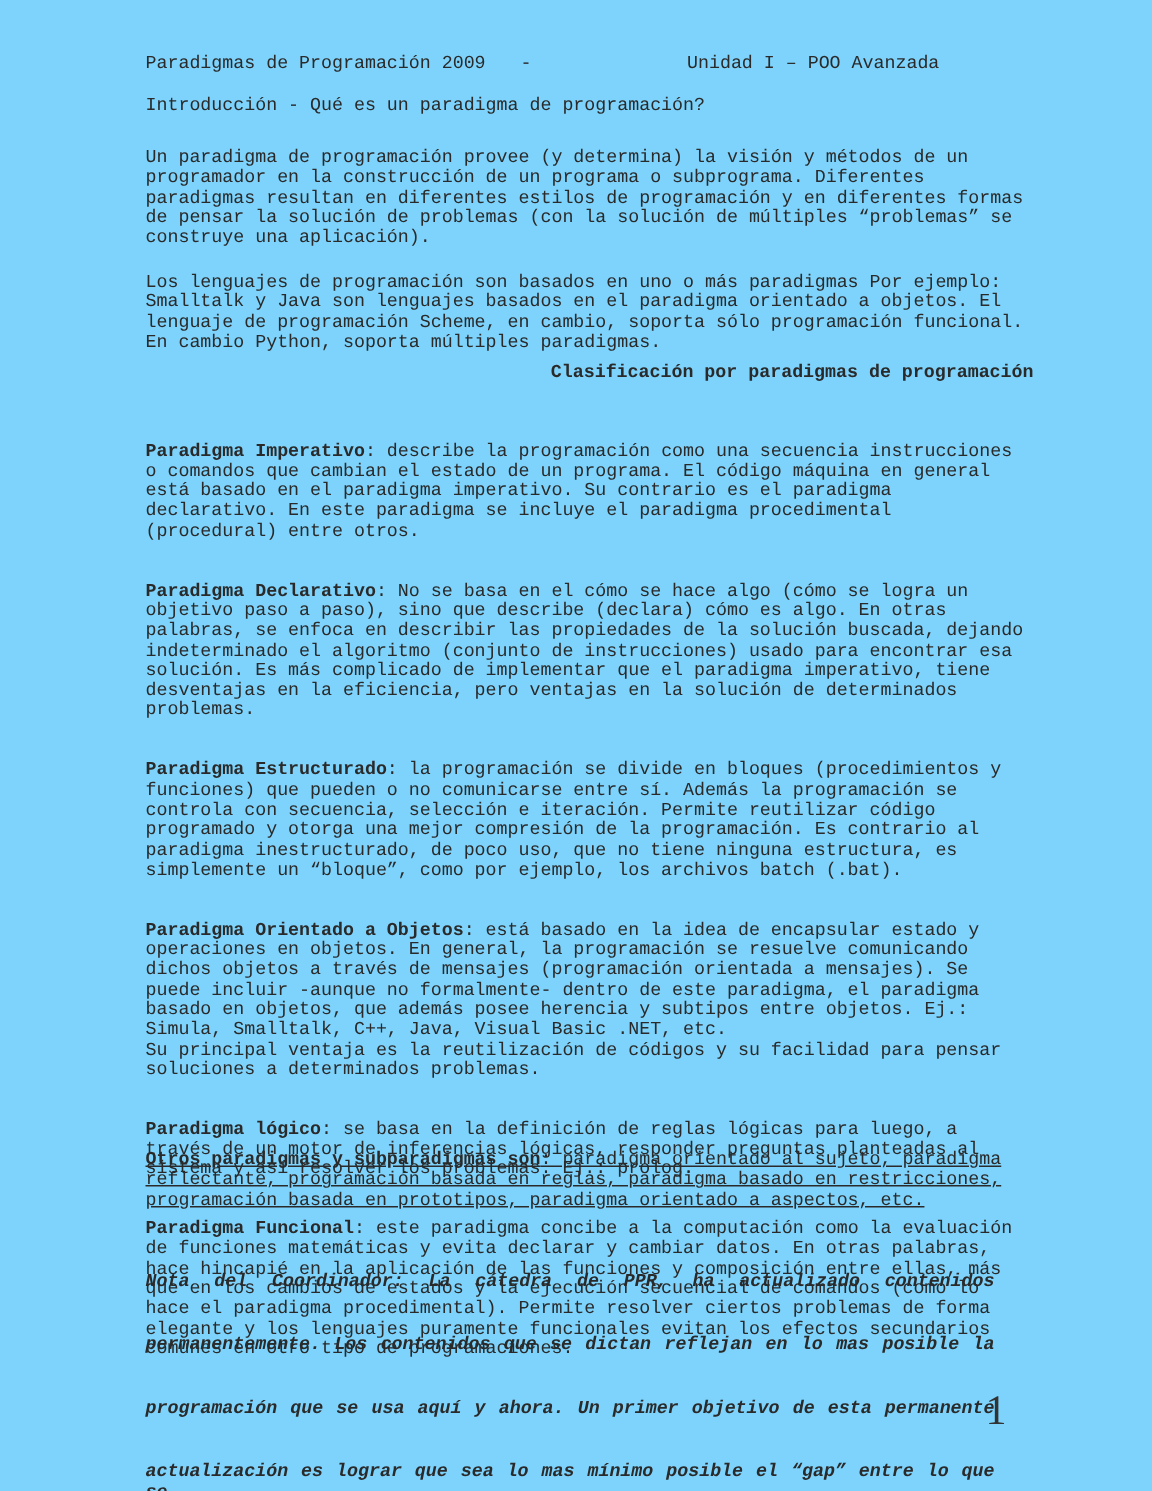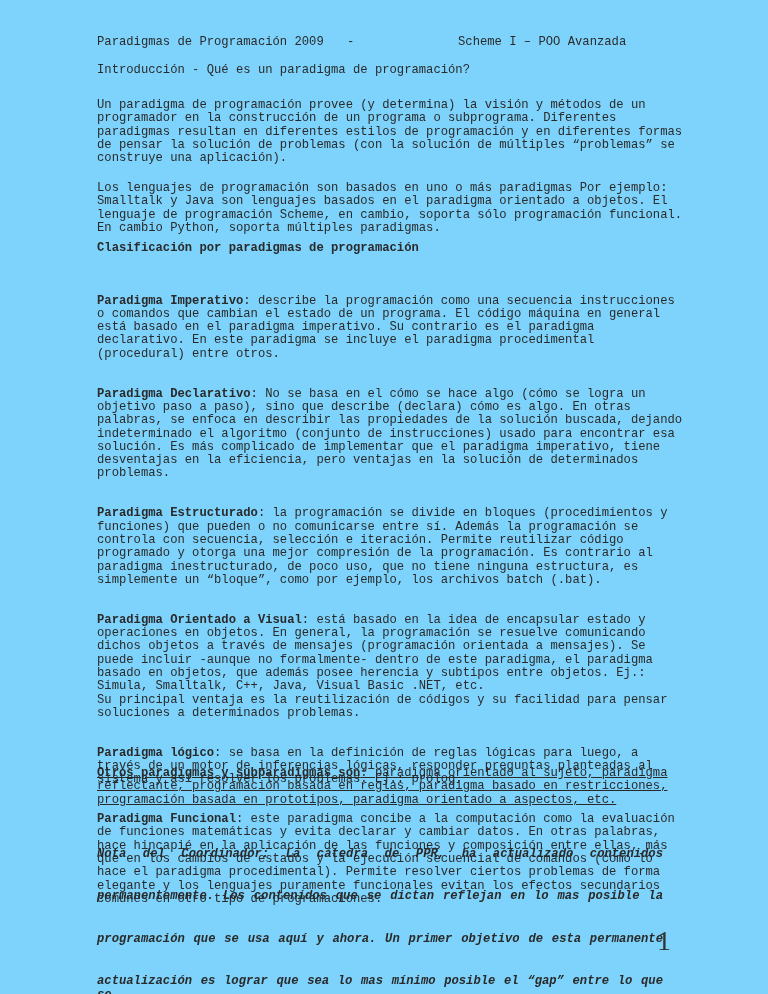--- a/index.html
+++ b/index.html
@@ -24,21 +24,21 @@
     line-height:13.3px;
   }
   .hdr{position:absolute;top:36px;left:0;width:768px;height:14px;}
   .hdr span{position:absolute;top:0;white-space:pre;}
   .h-left{left:97px;}
   .h-sep{left:347px;}
   .h-right{left:458px;}
   .title{top:64px;font-weight:normal;}
   #p1{top:99px;}
   #p2{top:182px;}
-  .h2{top:242px;font-weight:bold;}
+  .h2{top:242px;font-weight:bold;text-align:right;}
   #classif{top:268px;}
   .pp{margin:0;white-space:pre-wrap;}
   .pp strong, #otros strong{font-weight:bold;text-align:right;}
   #otros{top:767px;text-decoration:underline;}
   .nota{
     top:819px;
     width:566px;
     font-weight:bold;
     font-style:italic;
     line-height:14.1px;
@@ -54,21 +54,21 @@
   }
 </style>
 </head>
 <body>
 
 <div class="page">
 
   <header class="hdr">
     <span class="h-left">Paradigmas de Programación 2009</span>
     <span class="h-sep">-</span>
-    <span class="h-right">Scheme I – POO Avanzada</span>
+    <span class="h-right">Unidad I – POO Avanzada</span>
   </header>
 
   <h1 class="blk title">Introducción - Qué es un paradigma de programación?</h1>
 
   <p class="blk" id="p2">Los lenguajes de programación son basados en uno o más paradigmas Por ejemplo:
 Smalltalk y Java son lenguajes basados en el paradigma orientado a objetos. El
 lenguaje de programación Scheme, en cambio, soporta sólo programación funcional.
 En cambio Python, soporta múltiples paradigmas.</p>
 
   <p class="blk" id="p1">Un paradigma de programación provee (y determina) la visión y métodos de un
@@ -91,21 +91,21 @@
 indeterminado el algoritmo (conjunto de instrucciones) usado para encontrar esa
 solución. Es más complicado de implementar que el paradigma imperativo, tiene
 desventajas en la eficiencia, pero ventajas en la solución de determinados
 problemas.</span></p>
     <p class="pp"><strong>Paradigma Estructurado</strong><span>: la programación se divide en bloques (procedimientos y
 funciones) que pueden o no comunicarse entre sí. Además la programación se
 controla con secuencia, selección e iteración. Permite reutilizar código
 programado y otorga una mejor compresión de la programación. Es contrario al
 paradigma inestructurado, de poco uso, que no tiene ninguna estructura, es
 simplemente un “bloque”, como por ejemplo, los archivos batch (.bat).</span></p>
-    <p class="pp"><strong>Paradigma Orientado a Visual</strong><span>: está basado en la idea de encapsular estado y
+    <p class="pp"><strong>Paradigma Orientado a Objetos</strong><span>: está basado en la idea de encapsular estado y
 operaciones en objetos. En general, la programación se resuelve comunicando
 dichos objetos a través de mensajes (programación orientada a mensajes). Se
 puede incluir -aunque no formalmente- dentro de este paradigma, el paradigma
 basado en objetos, que además posee herencia y subtipos entre objetos. Ej.:
 Simula, Smalltalk, C++, Java, Visual Basic .NET, etc.
 Su principal ventaja es la reutilización de códigos y su facilidad para pensar
 soluciones a determinados problemas.</span></p>
     <p class="pp"><strong>Paradigma lógico</strong><span>: se basa en la definición de reglas lógicas para luego, a
 través de un motor de inferencias lógicas, responder preguntas planteadas al
 sistema y así resolver los problemas. Ej.: prolog.</span></p>

